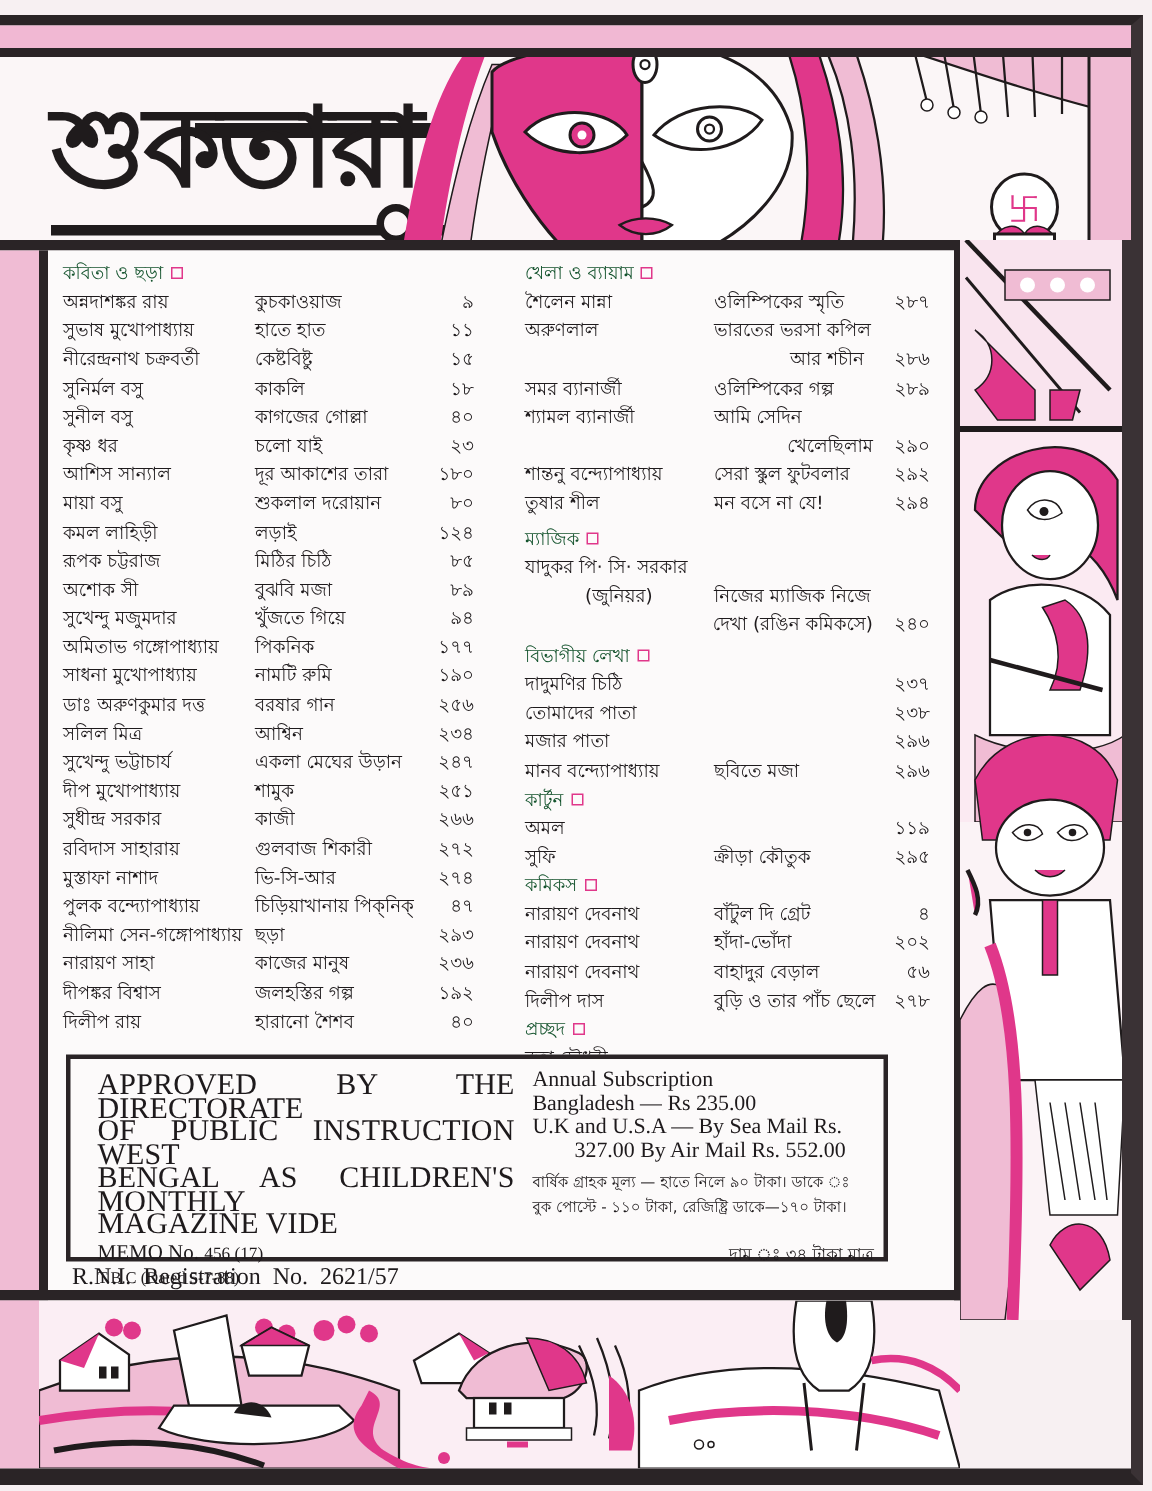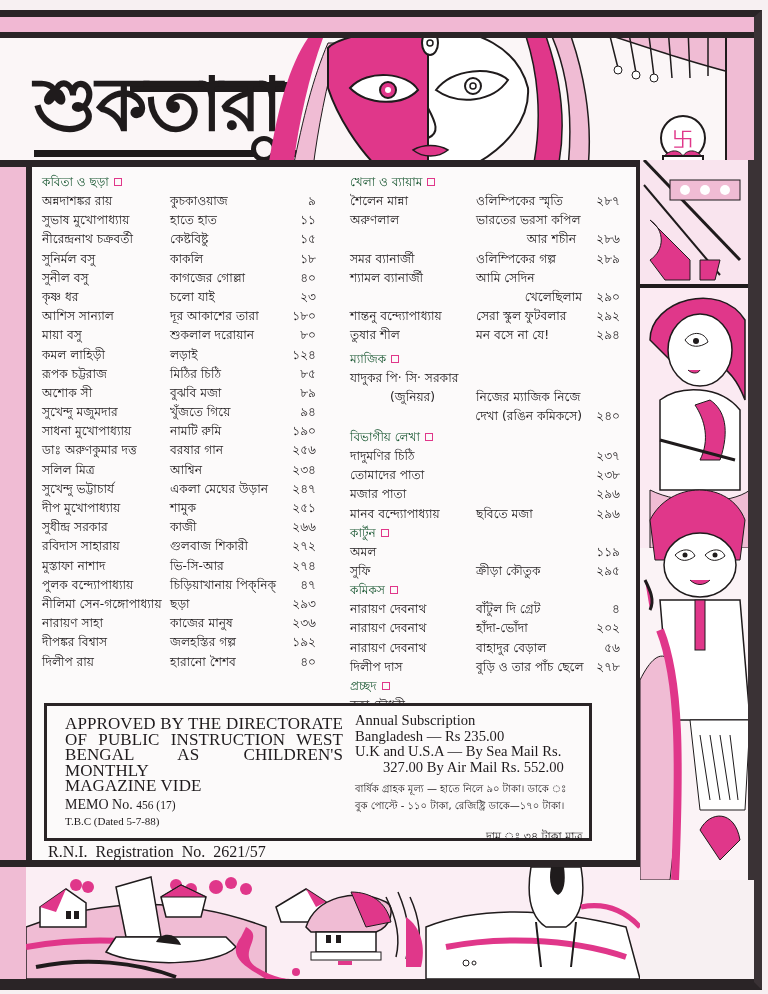--- a/index.html
+++ b/index.html
@@ -10,21 +10,21 @@
 
   
   .frame-outer { position: absolute; left: 0; top: 10px; width: 762px; height: 980px;
     border-top: 7px solid #2a2426; border-right: 8px solid #3a3235; border-bottom: 8px solid #2a2426; }
   .pink-band-top { position: absolute; left: 0; top: 17px; width: 754px; height: 15px; background: #f1b8d3; }
   .frame-line2 { position: absolute; left: 0; top: 32px; width: 754px; height: 6px; background: #2a2426; }
 
   
   .header { position: absolute; left: 0; top: 38px; width: 754px; height: 124px; background: #fbf6f7; overflow: hidden; }
   .logo { position: absolute; left: 34px; top: 22px; width: 250px; height: 100px; }
-  .logo-text { position: absolute; left: 0; top: 0; font-family: Liberation Serif, serif; font-weight: bold;
+  .logo-text { position: absolute; left: 0; top: 0; font-family: Liberation Mono, monospace; font-weight: bold;
     font-size: 74px; letter-spacing: -2px; color: #1f1b1c; line-height: 90px; }
   .logo-bar-top { position: absolute; left: 96px; top: 22px; width: 170px; height: 10px; background: #1f1b1c; }
   .logo-bar-bottom { position: absolute; left: 0; top: 90px; width: 265px; height: 7px; background: #1f1b1c; }
   .logo-ring { position: absolute; left: 217px; top: 76px; width: 26px; height: 26px; border: 5px solid #1f1b1c;
     border-radius: 50%; background: #fbf6f7; }
 
   .goddess { position: absolute; left: 268px; top: -10px; width: 486px; height: 140px; }
 
   .header-bottom-line { position: absolute; left: 0; top: 160px; width: 640px; height: 7px; background: #2a2426; }
 
@@ -56,21 +56,21 @@
 
   .col-right .row .title { left: 126px; }
   .col-right .row .page-no { right: 20px; }
   .row.cont .title { left: auto; right: 58px; }
   .row.cont-narrow .title { left: auto; right: 64px; margin-left: 20px; }
   .row.indent .author { left: 40px; }
 
   
   .notice { position: absolute; left: 44px; top: 703px; width: 548px; height: 138px; border: 3px solid #2a2426; background: #fcfafa; }
   .notice-left { position: absolute; left: 18px; top: 10px; width: 278px; font-family: "Liberation Serif", serif; color: #1e1a1c; }
-  .approved { font-size: 17px; line-height: 15.5px; text-align: justify; text-align-last: justify; letter-spacing: 0.1px; }
+  .approved { font-size: 20px; line-height: 15.5px; text-align: justify; text-align-last: justify; letter-spacing: 0.1px; }
   .approved .last { text-align-last: left; }
   .memo { font-size: 14px; margin-top: 3px; }
   .memo small { font-size: 11.5px; margin-top: 15px; }
   .tbc { font-size: 11px; margin-top: 2px; }
 
   .notice-right { position: absolute; left: 308px; top: 7px; width: 240px; font-family: "Liberation Serif", serif; }
   .subs-line { font-size: 14.6px; line-height: 15.5px; white-space: nowrap; }
   .subs-line.ind { padding-left: 28px; }
   .bn-line { font-size: 10px; line-height: 17px; margin-top: 5px; font-family: "DejaVu Sans", sans-serif; white-space: nowrap; }
   .bn-line + .bn-line { margin-top: 0; }
@@ -250,20 +250,25 @@
           </div>
         <div class="row">
             <span class="author">অশোক সী</span>
             <span class="title">বুঝবি মজা</span>
             <span class="page-no">৮৯</span>
           </div>
         <div class="row">
             <span class="author">সুখেন্দু মজুমদার</span>
             <span class="title">খুঁজতে গিয়ে</span>
             <span class="page-no">৯৪</span>
+          </div>
+        <div class="row">
+            <span class="author">অমিতাভ গঙ্গোপাধ্যায়</span>
+            <span class="title">পিকনিক</span>
+            <span class="page-no">১৭৭</span>
           </div>
         <div class="row">
             <span class="author">সাধনা মুখোপাধ্যায়</span>
             <span class="title">নামটি রুমি</span>
             <span class="page-no">১৯০</span>
           </div>
         <div class="row">
             <span class="author">ডাঃ অরুণকুমার দত্ত</span>
             <span class="title">বরষার গান</span>
             <span class="page-no">২৫৬</span>

